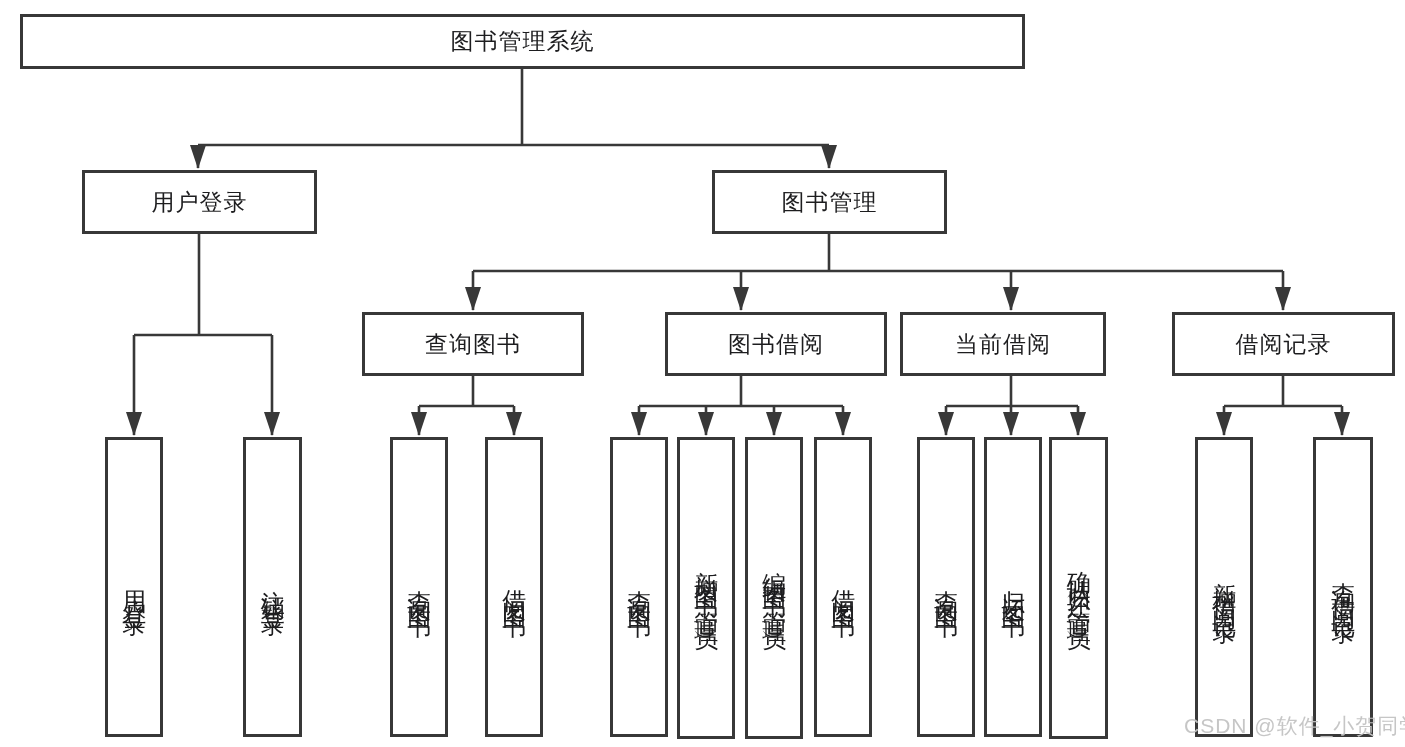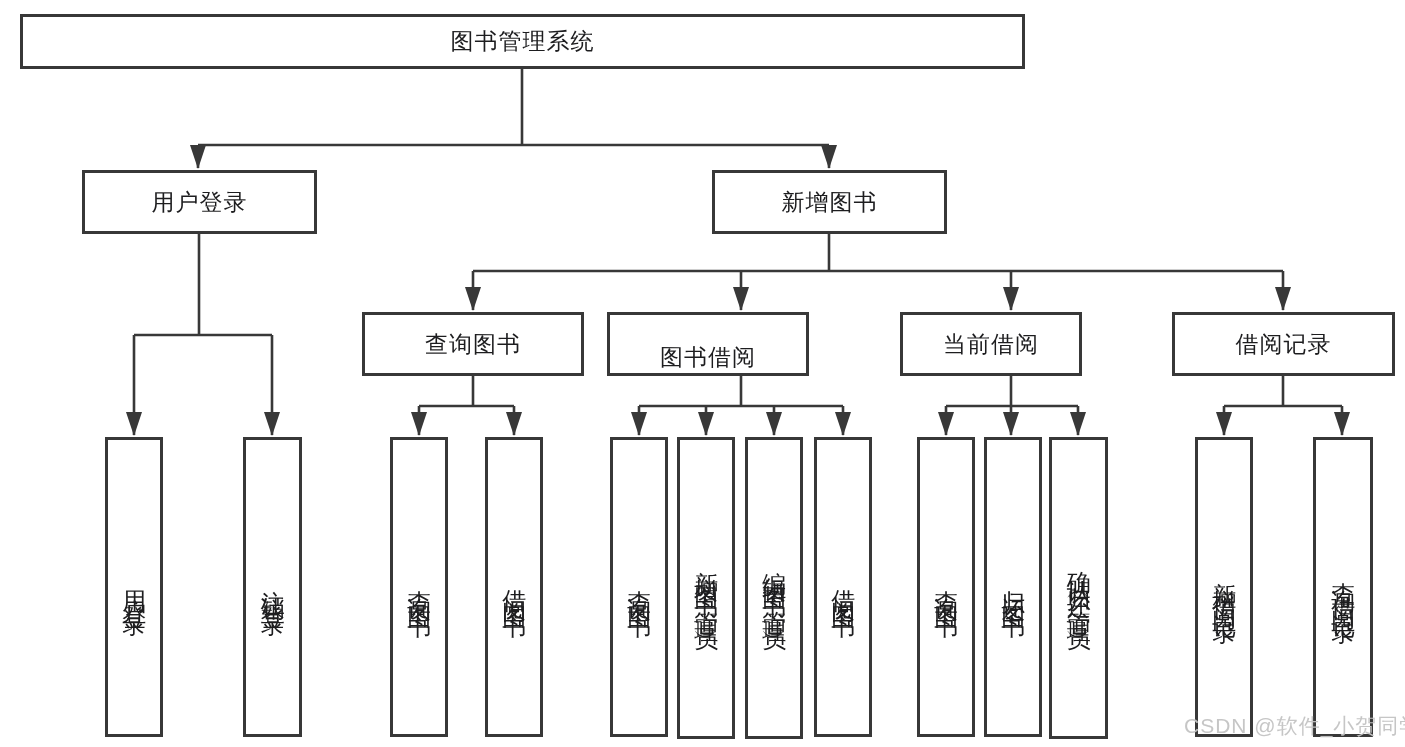--- a/index.html
+++ b/index.html
@@ -110,30 +110,30 @@
   </svg>
 
   <div class="node" style="left:20px; top:14px; width:1005px; height:55px;align-items:center;">
     <span class="hlabel">图书管理系统</span>
   </div>
 
   <div class="node" style="left:82px; top:170px; width:235px; height:64px;">
     <span class="hlabel">用户登录</span>
   </div>
   <div class="node" style="left:712px; top:170px; width:235px; height:64px;">
-    <span class="hlabel">新增图书</span>
+    <span class="hlabel">图书管理</span>
   </div>
 
   <div class="node" style="left:362px; top:312px; width:222px; height:64px;">
     <span class="hlabel">查询图书</span>
   </div>
-  <div class="node" style="left:607px; top:312px; width:202px; height:64px;align-items:flex-end;">
+  <div class="node" style="left:665px; top:312px; width:222px; height:64px;">
     <span class="hlabel">图书借阅</span>
   </div>
-  <div class="node" style="left:900px; top:312px; width:182px; height:64px;font-family:Liberation Serif, serif;">
+  <div class="node" style="left:900px; top:312px; width:206px; height:64px;font-family:Liberation Serif, serif;">
     <span class="hlabel">当前借阅</span>
   </div>
   <div class="node" style="left:1172px; top:312px; width:223px; height:64px;">
     <span class="hlabel">借阅记录</span>
   </div>
 
   <div class="node leaf" style="left:105px; top:437px; width:58px; height:300px;">
     <span class="vlabel">用户登录</span>
   </div>
   <div class="node leaf" style="left:243px; top:437px; width:59px; height:300px;">

